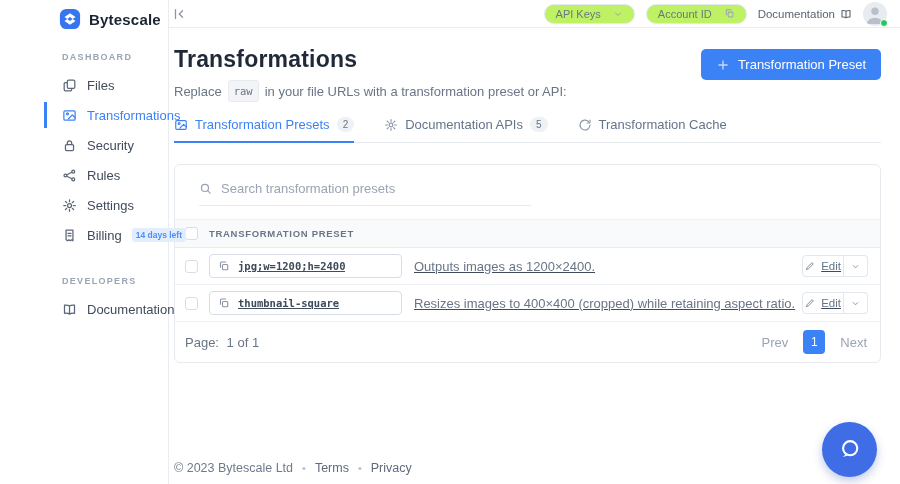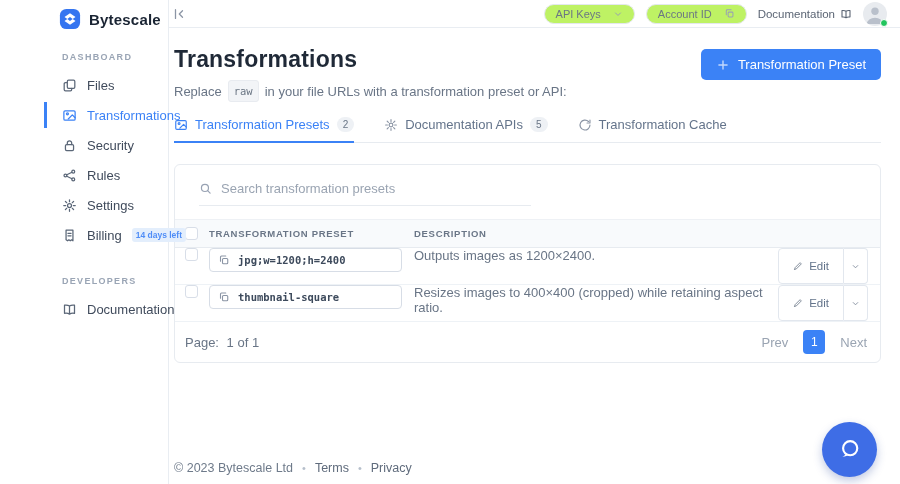--- a/index.html
+++ b/index.html
@@ -116,36 +116,36 @@
   .checkbox {
     width:13px; height:13px; border:1.5px solid #d8dee8; border-radius:3px;
     background:#fff; flex:none; cursor:pointer;
   }
   .col-head {
     font-size:9.5px; font-weight:700; color:#6a7687; letter-spacing:.7px;
   }
   .col-preset { width:205px; margin-left:11px; flex:none; }
   .col-desc { flex:1; }
 
-  .trow { display:flex; height:37px; padding-left:10px; border-bottom:1px solid #eef2f6; }
+  .trow { display:flex; align-items:center; height:37px; padding-left:10px; border-bottom:1px solid #eef2f6;text-decoration:underline; }
   .preset-cell { width:205px; margin-left:11px; flex:none; }
   .preset-box {
     width:193px; height:24px; border:1px solid #d7dde6; border-radius:4px;
     display:flex; align-items:center; gap:8px; padding:0 8px; background:#fff;
   }
   .preset-box .cicon { color:#8b95a5; flex:none; cursor:pointer; }
   .preset-text {
     font-family:"DejaVu Sans Mono", monospace; font-size:10.5px; font-weight:700;
     color:#3d4a5c; white-space:nowrap; overflow:hidden;
   }
   .desc-cell { flex:1; font-size:13px; color:#697586; }
   .actions { display:flex; margin-right:12px; }
   .edit-btn {
     display:flex; align-items:center; gap:6px; background:#fff; cursor:pointer;
-    border:1px solid #e2e7ee; border-radius:4px 0 0 4px; padding:4px 14px;
+    border:1px solid #e2e7ee; border-radius:4px 0 0 4px; padding:4px 2px;
     font-size:11.5px; color:#64748b; font-family:inherit;
   }
   .edit-btn .eicon { color:#7b8694; }
   .edit-caret {
     display:flex; align-items:center; background:#fff; cursor:pointer;
     border:1px solid #e2e7ee; border-left:none; border-radius:0 4px 4px 0;
     padding:4px 7px; color:#8b95a5;
   }
 
   .pager { display:flex; align-items:center; height:40px; padding:0 13px 0 10px; }
@@ -376,21 +376,20 @@
               <path d="M15.9 15.9L20.5 20.5"></path>
             </svg>
         </span>
         <input type="text" placeholder="Search transformation presets" style="">
       </div>
     </div>
 
     <div class="thead">
       <span class="checkbox"></span>
       <span class="col-head col-preset">TRANSFORMATION PRESET</span>
-      <span class="col-head col-desc">DESCRIPTION</span>
     </div>
 
     <div class="trow">
       <span class="checkbox"></span>
       <div class="preset-cell">
         <div class="preset-box">
           <span class="cicon">
             <svg width="12" height="12" viewBox="0 0 24 24" fill="none" stroke="currentColor" stroke-width="2.2" stroke-linecap="round" stroke-linejoin="round">
                 <rect x="9" y="9" width="10.5" height="10.5" rx="2"></rect>
                 <path d="M5 14.5V6a2 2 0 0 1 2-2h8.5"></path>

